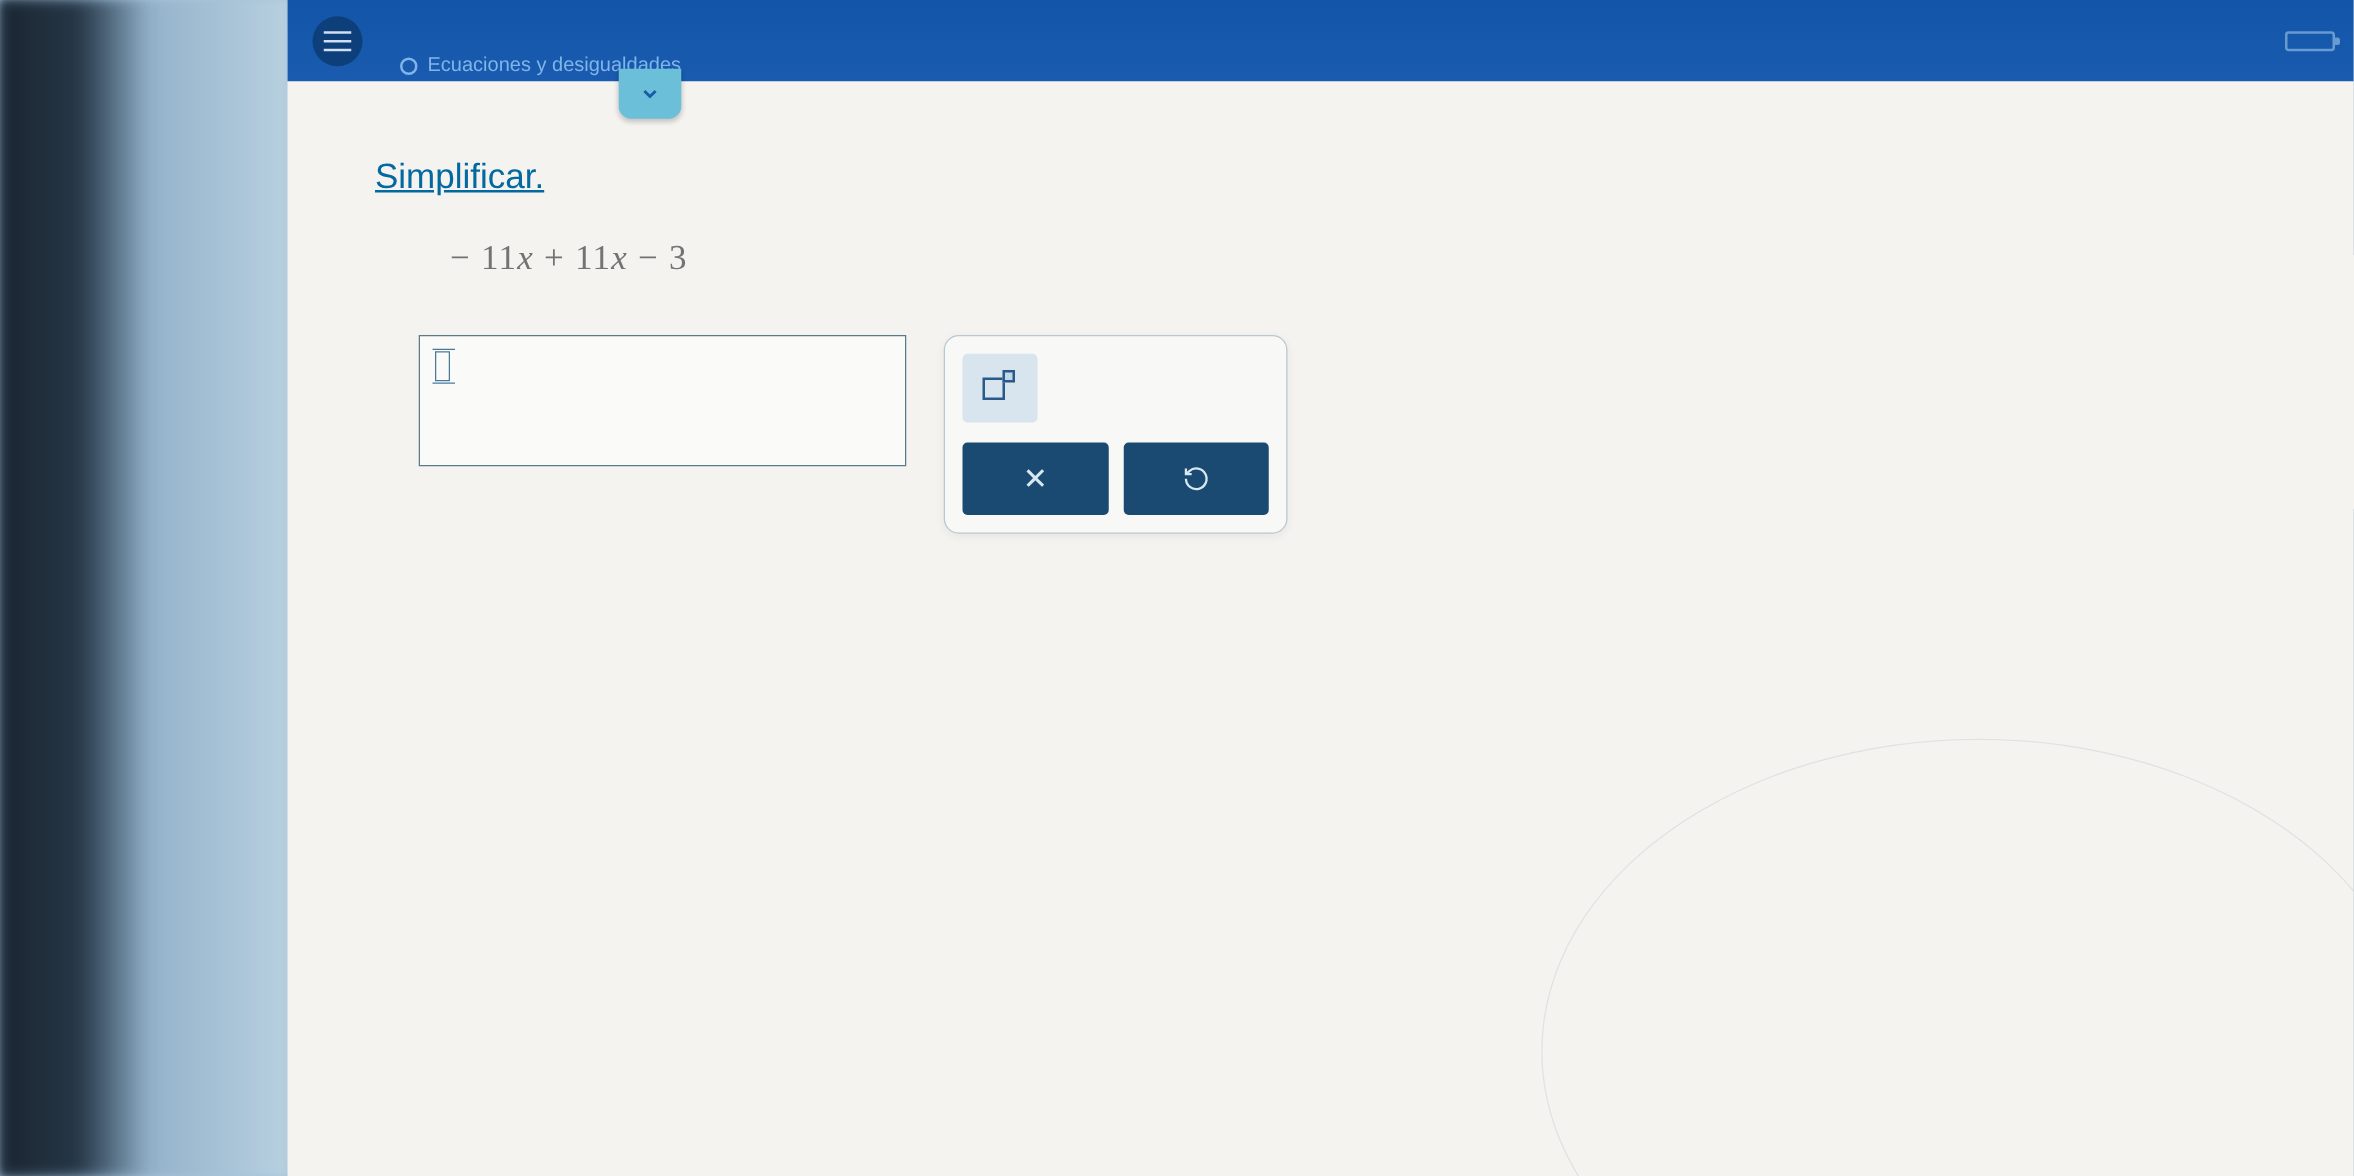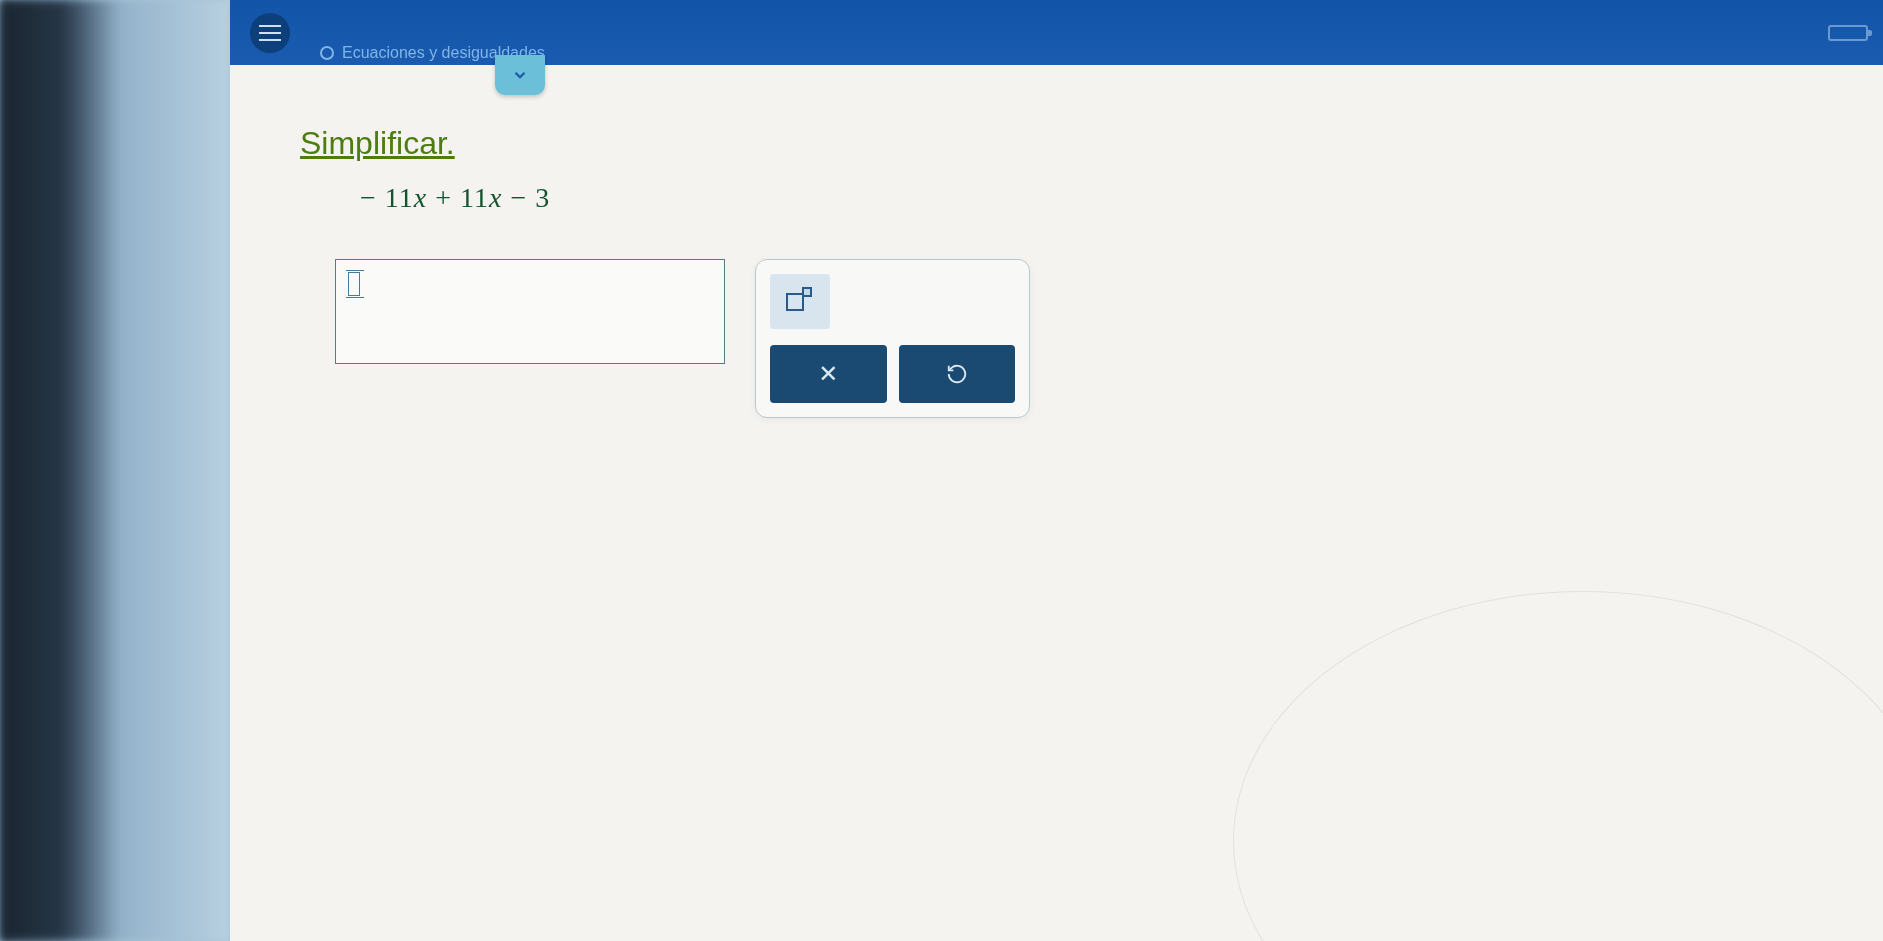--- a/index.html
+++ b/index.html
@@ -143,31 +143,31 @@
     .chevron-down {
       width: 18px;
       height: 18px;
     }
     
     .content-area {
       padding: 60px 50px;
     }
     
     .instruction {
-      color: #4d7c0f;
-      font-size: 32px;
+      color: #0369a1;
+      font-size: 28px;
       text-decoration: underline;
-      margin-bottom: 20px;
+      margin-bottom: 34px;
       margin-left: 20px;
     }
     
     .expression {
       font-family: 'Times New Roman', serif;
       font-size: 28px;
-      color: #14532d;
+      color: #737373;
       margin-left: 80px;
       margin-bottom: 45px;
       letter-spacing: 1px;
     }
     
     .expression .var {
       font-style: italic;
     }
     
     .work-row {

